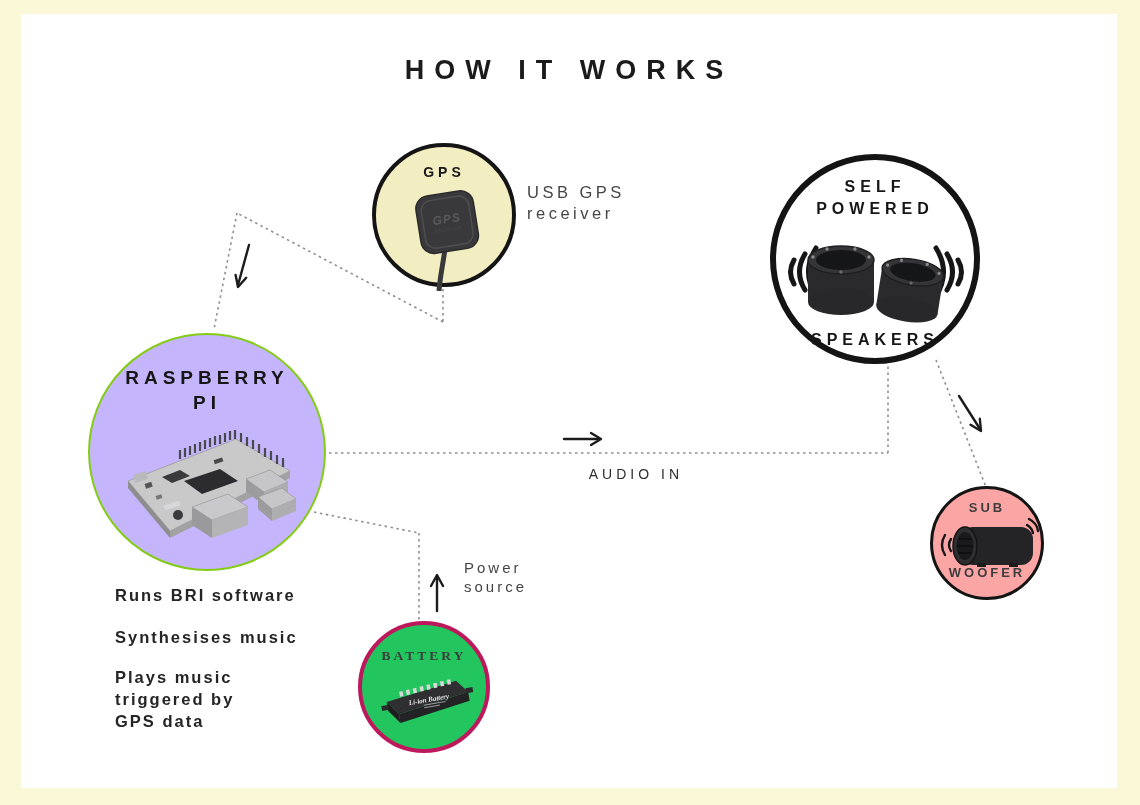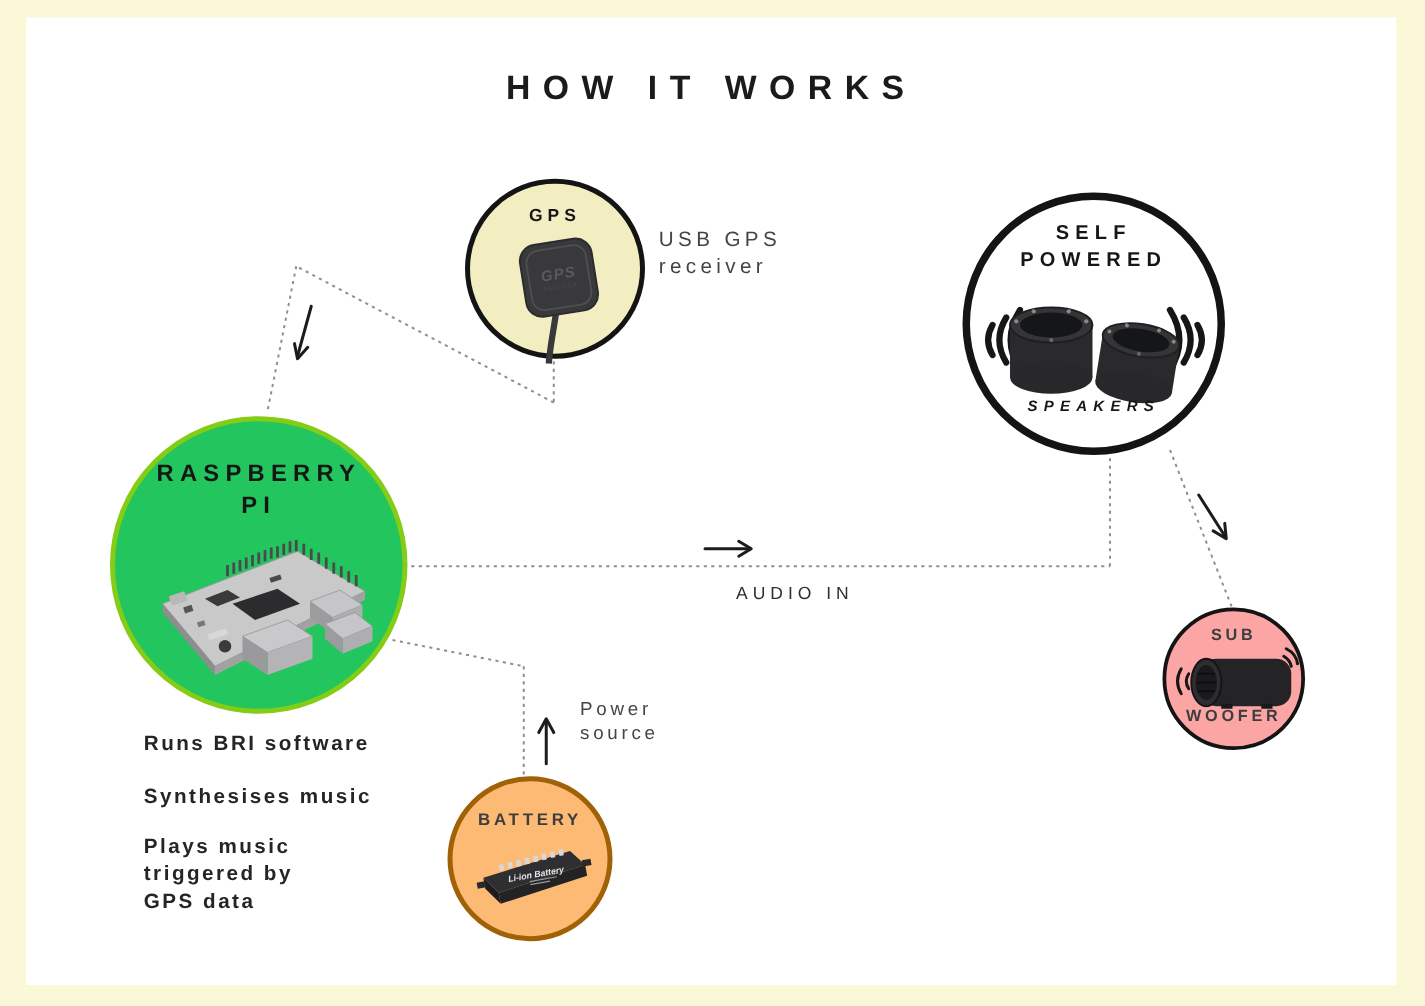--- a/index.html
+++ b/index.html
@@ -4,28 +4,28 @@
 <style>
   html,body{margin:0;padding:0;}
   body{font-family:"Liberation Sans", sans-serif; background:#ffffff;}
   .stage{position:relative;width:1140px;height:805px;background:#FBF8D8;overflow:hidden;padding-left:12px;}
   .canvas{position:absolute;left:21px;top:14px;width:1096px;height:774px;background:#ffffff;}
   .title{position:absolute;left:21px;top:55px;width:1096px;text-align:center;
          font-size:27px;font-weight:800;letter-spacing:10px;color:#1b1b1b;}
   .node{position:absolute;border-radius:50%;box-sizing:border-box;}
   .node-gps{left:372px;top:143px;width:144px;height:144px;border:4px solid #141414;background:#F3EEC2;}
   .node-speakers{left:770px;top:154px;width:210px;height:210px;border:6px solid #141414;background:#ffffff;}
-  .node-pi{left:88px;top:333px;width:238px;height:238px;border:4px solid #84cc16;background:#22c55e;}
-  .node-battery{left:358px;top:621px;width:132px;height:132px;border:4px solid #a16207;background:#fdba74;}
+  .node-pi{left:88px;top:333px;width:238px;height:238px;border:2px solid #84cc16;background:#c4b5fd;}
+  .node-battery{left:358px;top:621px;width:132px;height:132px;border:4px solid #be185d;background:#22c55e;font-family:Liberation Serif, serif;}
   .node-sub{left:930px;top:486px;width:114px;height:114px;border:3px solid #141414;background:#fca5a5;}
   .clabel{position:absolute;left:0;width:100%;text-align:center;font-weight:700;color:#161616;}
   .gps-label{top:17px;font-size:14px;letter-spacing:4px;}
   .spk-l1{top:18px;font-size:16px;letter-spacing:5px;}
   .spk-l2{top:40px;font-size:16px;letter-spacing:5px;}
-  .spk-l3{top:158px;font-size:12px;letter-spacing:5px;font-style:italic;}
+  .spk-l3{top:171px;font-size:16px;letter-spacing:5px;}
   .pi-l1{top:32px;font-size:19px;letter-spacing:5px;}
   .pi-l2{top:57px;font-size:19px;letter-spacing:5px;}
   .bat-label{top:23px;font-size:13.5px;letter-spacing:3px;color:#3d3d3d;}
   .sub-l1{top:11px;font-size:13px;letter-spacing:3px;color:#3d3d3d;}
   .sub-l2{top:76px;font-size:13px;letter-spacing:3px;color:#3d3d3d;}
   .devsvg{position:absolute;}
   .ann{position:absolute;color:#454545;font-weight:500;}
   .ann-gps{left:527px;top:182px;font-size:16.5px;letter-spacing:3.5px;line-height:21px;}
   .ann-audio{left:483px;top:466px;width:200px;text-align:right;font-size:14px;letter-spacing:4px;color:#2e2e2e;}
   .ann-power{left:464px;top:558px;font-size:15px;letter-spacing:3px;line-height:19px;}

